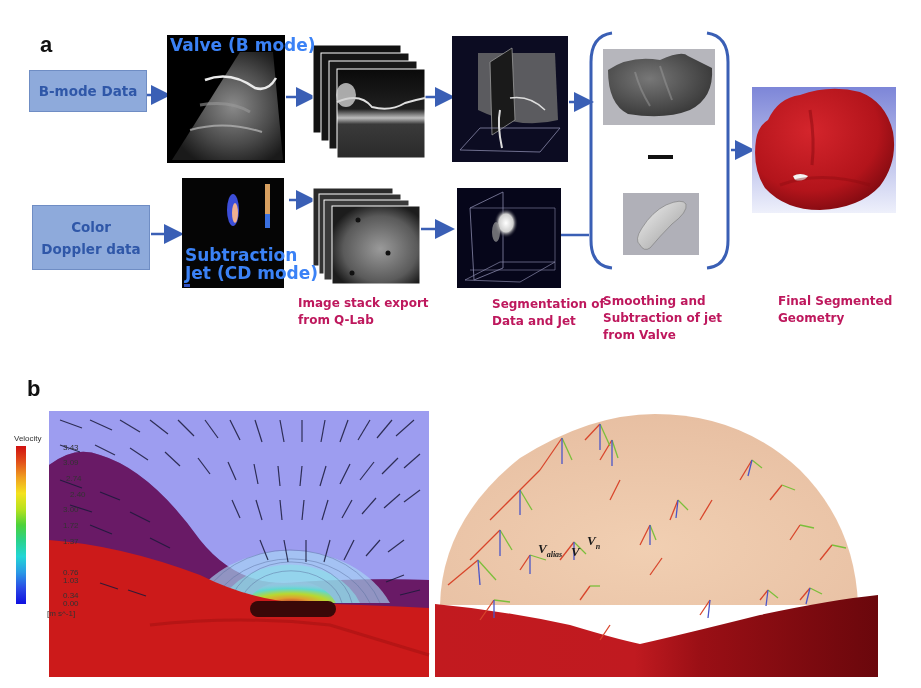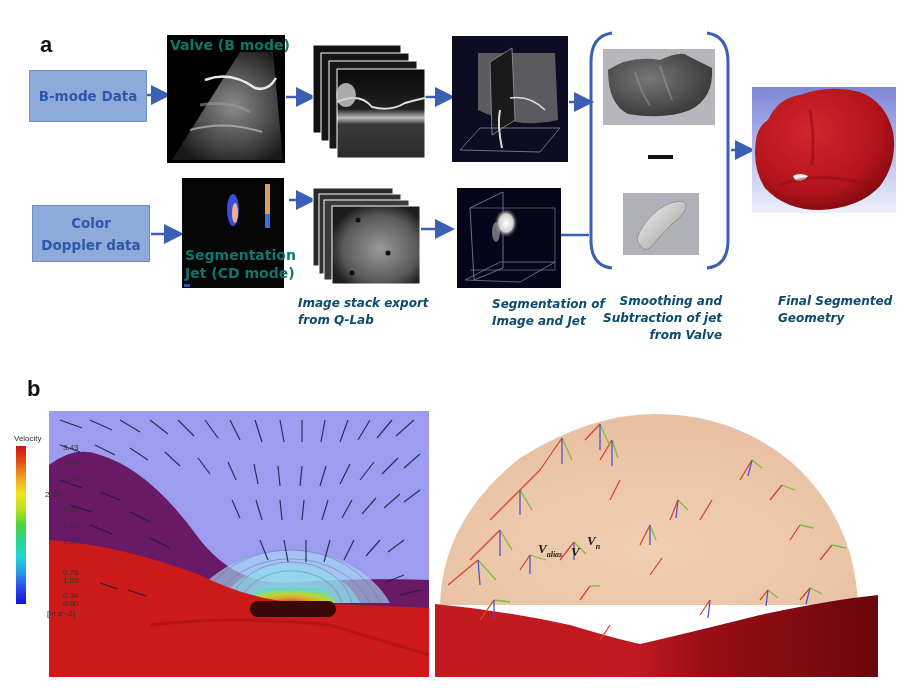--- a/index.html
+++ b/index.html
@@ -2,37 +2,37 @@
 <html><head>
 <meta charset="utf-8">
 <style>
   html, body { margin:0; padding:0; background:#ffffff; }
   body { width:921px; height:688px; position:relative; overflow:hidden;
          font-family:"Liberation Sans", "DejaVu Sans", sans-serif; }
   .panel-label { position:absolute; font-weight:bold; font-size:22px; color:#111; font-family:"Liberation Sans", sans-serif; }
   .input-box { position:absolute; background:#8eaadb; border:1.5px solid #6f8dc4; box-sizing:border-box;
                display:flex; align-items:center; justify-content:center; text-align:center;
                color:#2f57a8; font-weight:bold; font-size:13.5px; line-height:22px; font-family:"DejaVu Sans", sans-serif; }
-  .caption { position:absolute; font-weight:bold; font-size:12px; line-height:17px; color:#0c4a6e; font-family:"DejaVu Sans", sans-serif;font-style:italic; }
-  .img-label { position:absolute; color:#0f766e; font-weight:bold; font-family:"DejaVu Sans", sans-serif; font-size:14px; line-height:18px; }
+  .caption { position:absolute; font-weight:bold; font-size:12px; line-height:17px; color:#be185d; font-family:"DejaVu Sans", sans-serif; }
+  .img-label { position:absolute; color:#3b82f6; font-weight:bold; font-family:"DejaVu Sans", sans-serif; font-size:17px; line-height:18px; }
   svg { position:absolute; left:0; top:0; }
   .legend-title { position:absolute; font-size:8px; color:#333; font-family:"Liberation Sans", sans-serif;text-align:center; }
   .tick { position:absolute; font-size:8px; color:#333; font-family:"Liberation Sans", sans-serif;padding-left:33px; }
   .math { position:absolute; font-family:"Liberation Serif", serif; font-weight:bold; font-style:italic; color:#1a1a1a; }
   .math sub { font-size:8px; }
 </style>
 </head>
 <body>
 
 <div class="panel-label" style="left:40px;top:32px;">a</div>
 
-<div class="input-box" style="left:29px;top:70px;width:118px;height:52px;">
+<div class="input-box" style="left:29px;top:70px;width:118px;height:42px;">
   <span>B-mode Data</span>
 </div>
-<div class="input-box" style="left:32px;top:205px;width:118px;height:57px;padding:4px 6px;">
+<div class="input-box" style="left:32px;top:205px;width:118px;height:65px;padding:4px 6px;">
   <span>Color Doppler data</span>
 </div>
 
 <svg width="921" height="688">
   <defs>
     <marker id="ah" markerWidth="8" markerHeight="8" refX="6" refY="4" orient="auto">
       <path d="M0,0 L8,4 L0,8 Z" fill="#3a5fb5"></path>
     </marker>
     <linearGradient id="finalBg" x1="0" y1="0" x2="0" y2="1">
       <stop offset="0" stop-color="#7d86d8"></stop>
@@ -344,49 +344,49 @@
           <line x1="710" y1="600" x2="708" y2="618"></line>
         <line x1="768" y1="590" x2="766" y2="606"></line>
           <line x1="810" y1="588" x2="806" y2="604"></line>
           <line x1="752" y1="460" x2="748" y2="476"></line>
       </g>
     </g>
   </g>
 </svg>
 
 <div class="img-label" style="left:170px;top:36px;">Valve (B mode)</div>
-<div class="img-label" style="left:185px;top:246px;">Segmentation</div>
+<div class="img-label" style="left:185px;top:246px;">Subtraction</div>
 <div class="img-label" style="left:185px;top:264px;">Jet (CD mode)</div>
 
 <div class="caption" style="left:298px;top:295px;">
   <div>Image stack export</div>
   <div>from Q-Lab</div>
 </div>
 <div class="caption" style="left:448px;top:296px;margin-left:44px;">
   <div>Segmentation of</div>
-  <div>Image and Jet</div>
-</div>
-<div class="caption" style="left:603px;top:293px;text-align:right;">
+  <div>Data and Jet</div>
+</div>
+<div class="caption" style="left:603px;top:293px;">
   <div>Smoothing and</div>
   <div>Subtraction of jet</div>
   <div>from Valve</div>
 </div>
 <div class="caption" style="left:778px;top:293px;">
   <div>Final Segmented</div>
   <div>Geometry</div>
 </div>
 
 <div class="panel-label" style="left:27px;top:376px;">b</div>
 
 <div class="legend-title" style="left:14px;top:434px;">Velocity</div>
 <div>
   <div class="tick" style="left:30px;top:443px;">3.43</div>
   <div class="tick" style="left:30px;top:458px;">3.09</div>
   <div class="tick" style="left:33px;top:474px;">2.74</div>
-  <div class="tick" style="left:12px;top:490px;">2.40</div>
+  <div class="tick" style="left:37px;top:490px;">2.40</div>
   <div class="tick" style="left:30px;top:505px;">3.00</div>
   <div class="tick" style="left:30px;top:521px;">1.72</div>
   <div class="tick" style="left:30px;top:537px;">1.37</div>
   <div class="tick" style="left:30px;top:576px;">1.03</div>
   <div class="tick" style="left:30px;top:568px;">0.76</div>
   <div class="tick" style="left:30px;top:584px;margin-top:7px;">0.34</div>
   <div class="tick" style="left:30px;top:599px;">0.00</div>
 </div>
 <div class="tick" style="left:14px;top:609px;">[m s^-1]</div>
 

